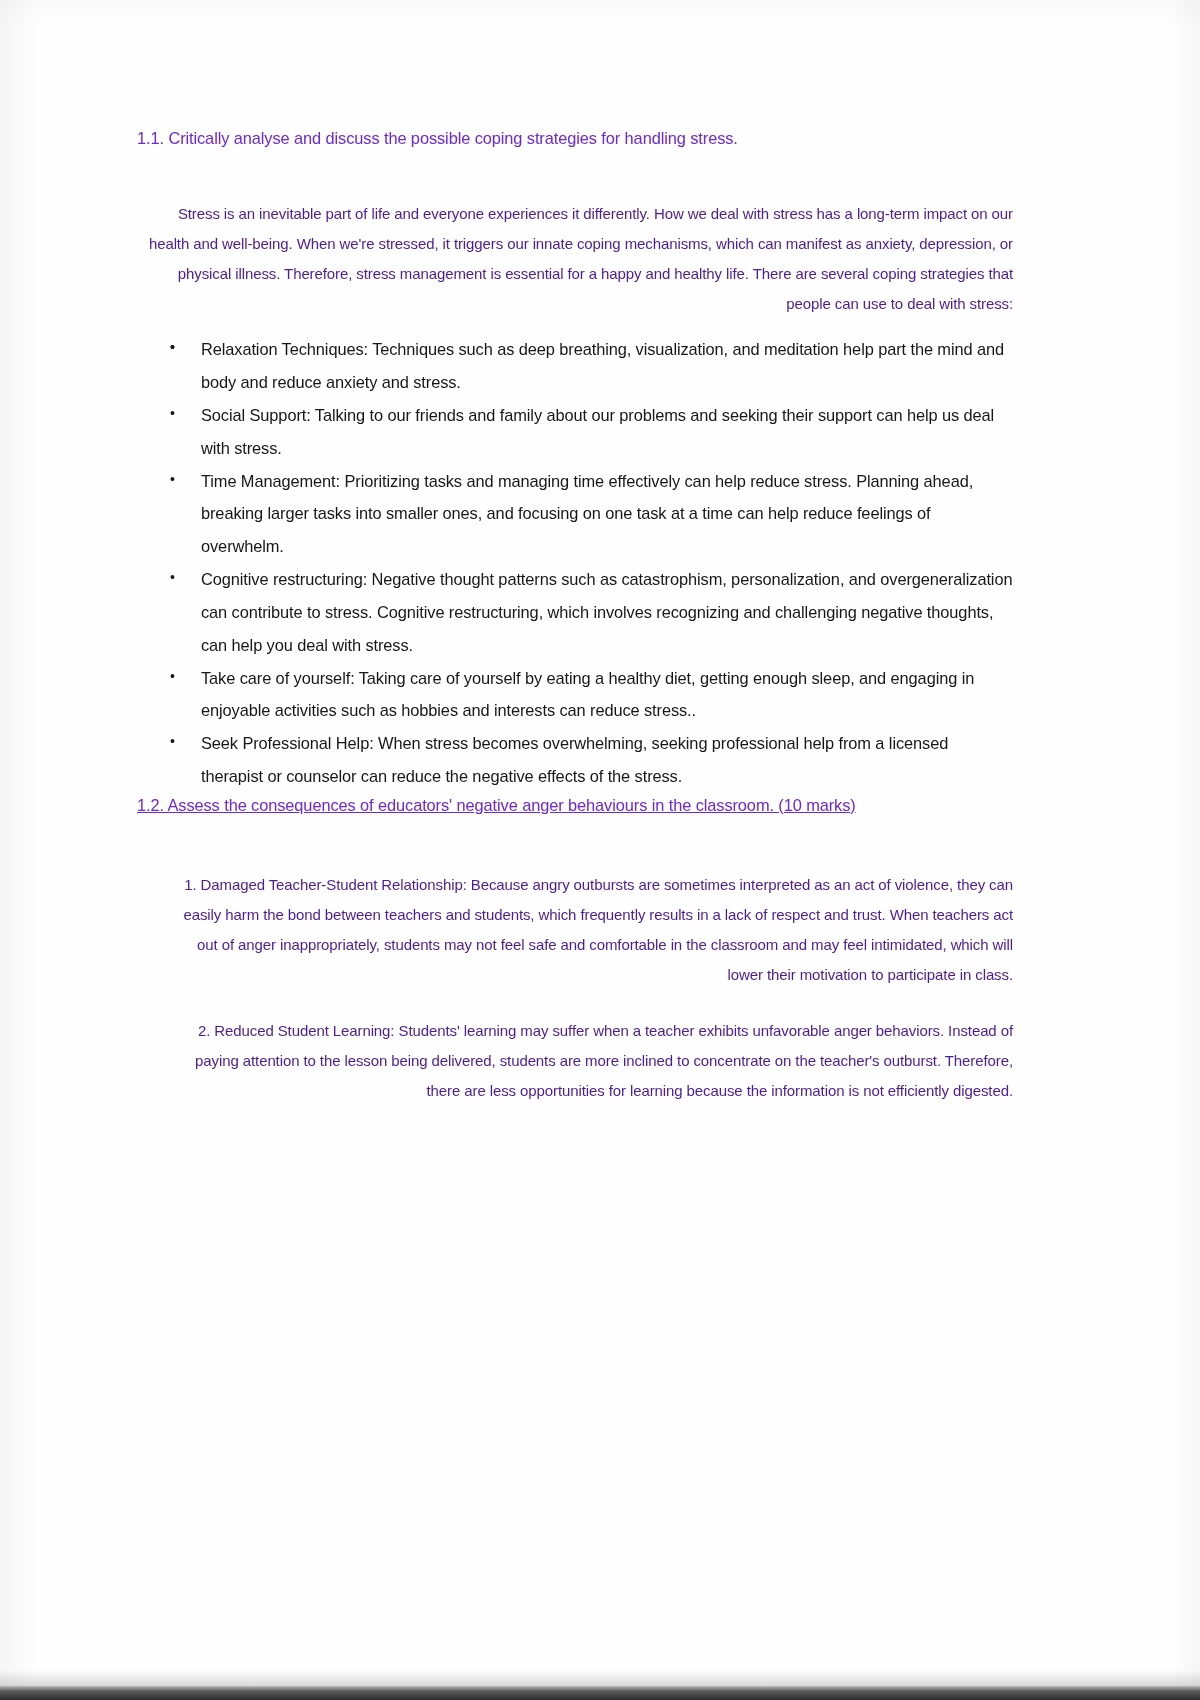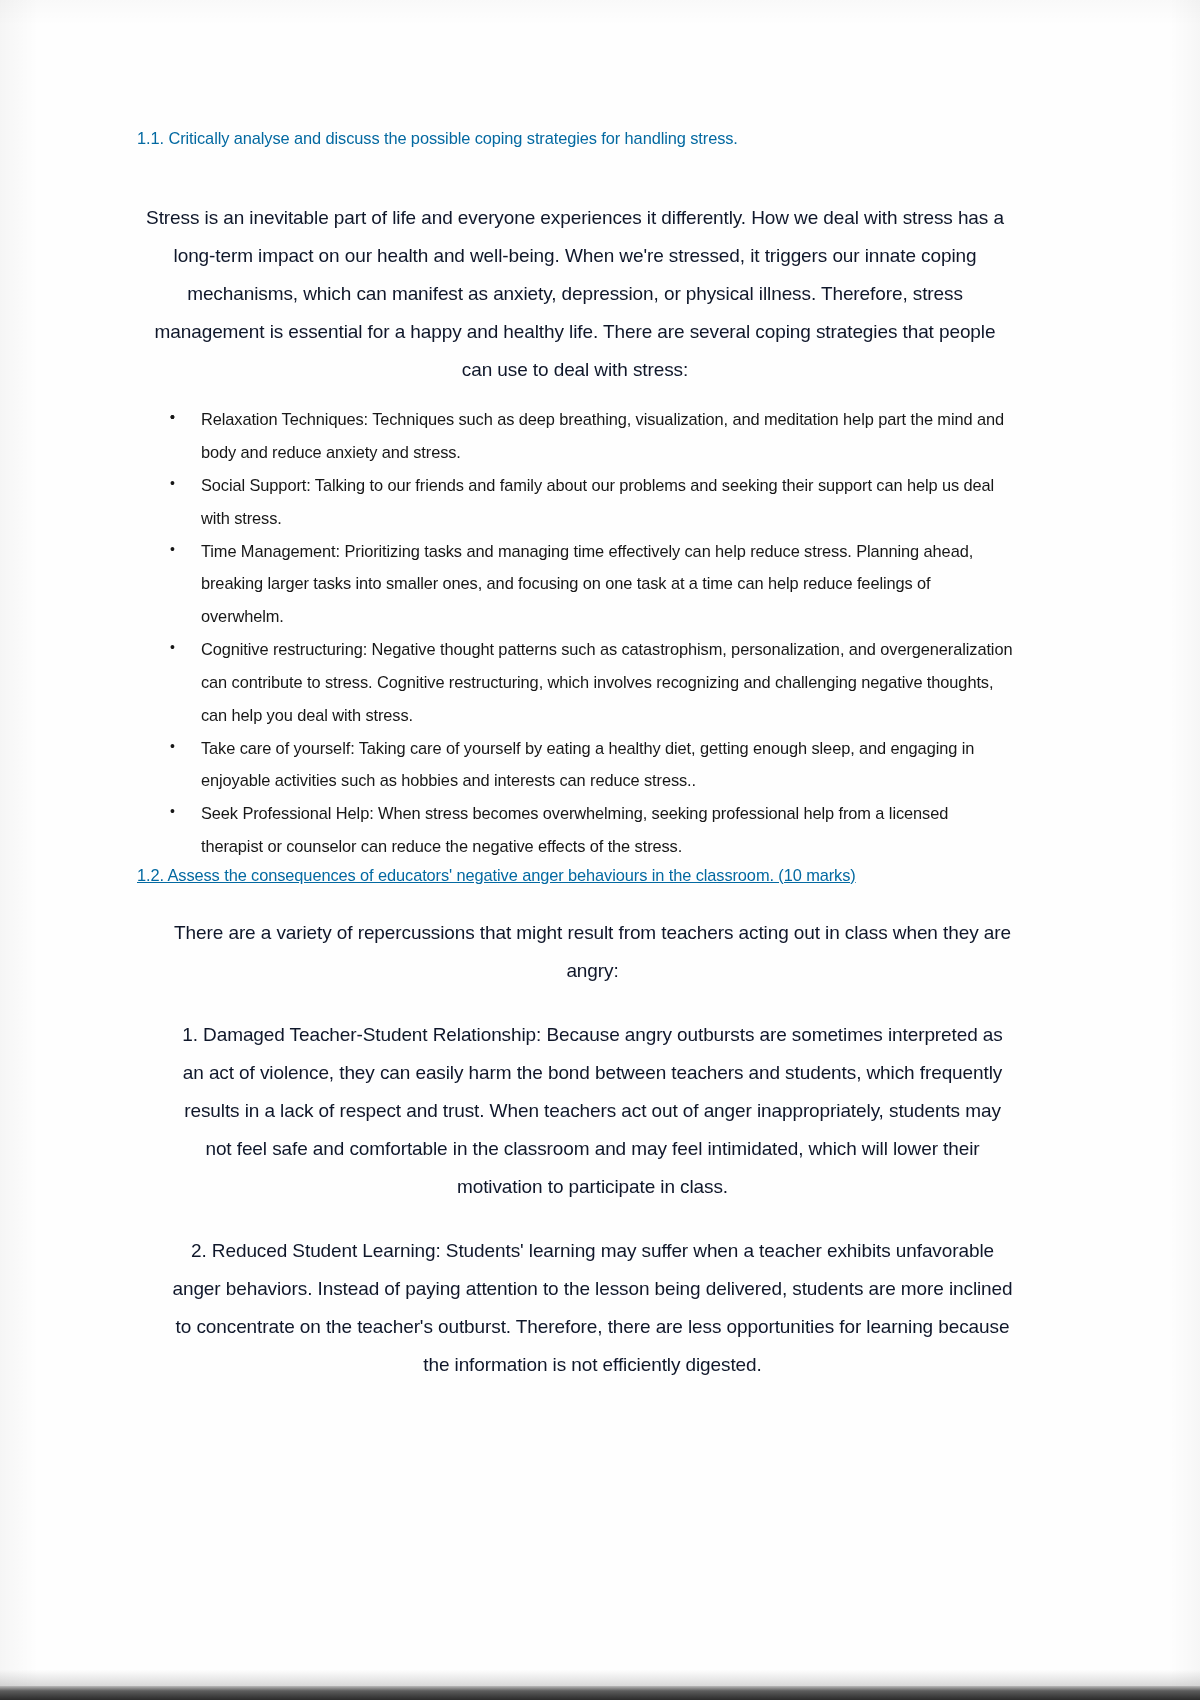--- a/index.html
+++ b/index.html
@@ -61,35 +61,35 @@
     position: absolute;
     left: 137px;
     top: 126px;
     width: 876px;
   }
 
   .q-heading {
     font-size: 16.4px;
     line-height: 1.55;
     letter-spacing: -0.1px;
-    color: #0369a1;
+    color: #6d28d9;
     margin: 0;
   }
 
   .gap-lg { height: 48px; }
   .gap-md { height: 26px; }
   .gap-sm { height: 14px; }
 
   p.body-text {
-    font-size: 19px;
+    font-size: 15px;
     line-height: 2.0;
     letter-spacing: -0.1px;
     margin: 0;
-    color: #0f172a;
-    text-align: center;
+    color: #4c1d95;
+    text-align: right;
   }
 
   ul.coping-list {
     list-style: none;
     margin: 0;
     padding: 0;
   }
   ul.coping-list > li {
     position: relative;
     padding-left: 64px;
@@ -161,21 +161,20 @@
         <span class="bullet-glyph">•</span>
         <span>Seek Professional Help: When stress becomes overwhelming, seeking professional help from a licensed therapist or counselor can reduce the negative effects of the stress.</span>
       </li>
     </ul>
 
     <p class="q-heading indent-0">1.2. Assess the consequences of educators' negative anger behaviours in the classroom. (10 marks)</p>
 
     <div class="gap-md"></div>
 
     <div class="sub-block">
-      <p class="body-text">There are a variety of repercussions that might result from teachers acting out in class when they are angry:</p>
 
       <div class="gap-md"></div>
 
       <p class="body-text">1. Damaged Teacher-Student Relationship: Because angry outbursts are sometimes interpreted as an act of violence, they can easily harm the bond between teachers and students, which frequently results in a lack of respect and trust. When teachers act out of anger inappropriately, students may not feel safe and comfortable in the classroom and may feel intimidated, which will lower their motivation to participate in class.</p>
 
       <div class="gap-md"></div>
 
       <p class="body-text">2. Reduced Student Learning: Students' learning may suffer when a teacher exhibits unfavorable anger behaviors. Instead of paying attention to the lesson being delivered, students are more inclined to concentrate on the teacher's outburst. Therefore, there are less opportunities for learning because the information is not efficiently digested.</p>
     </div>
 

